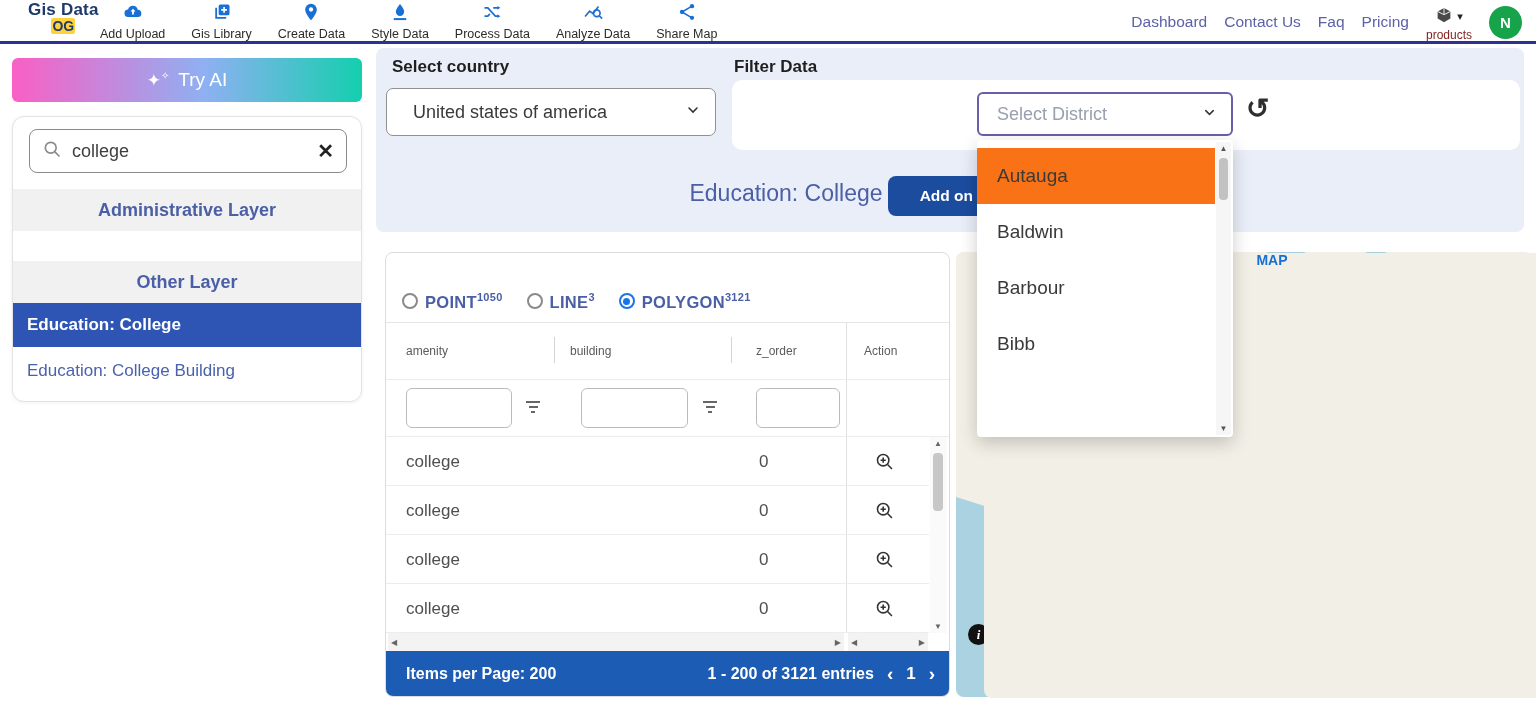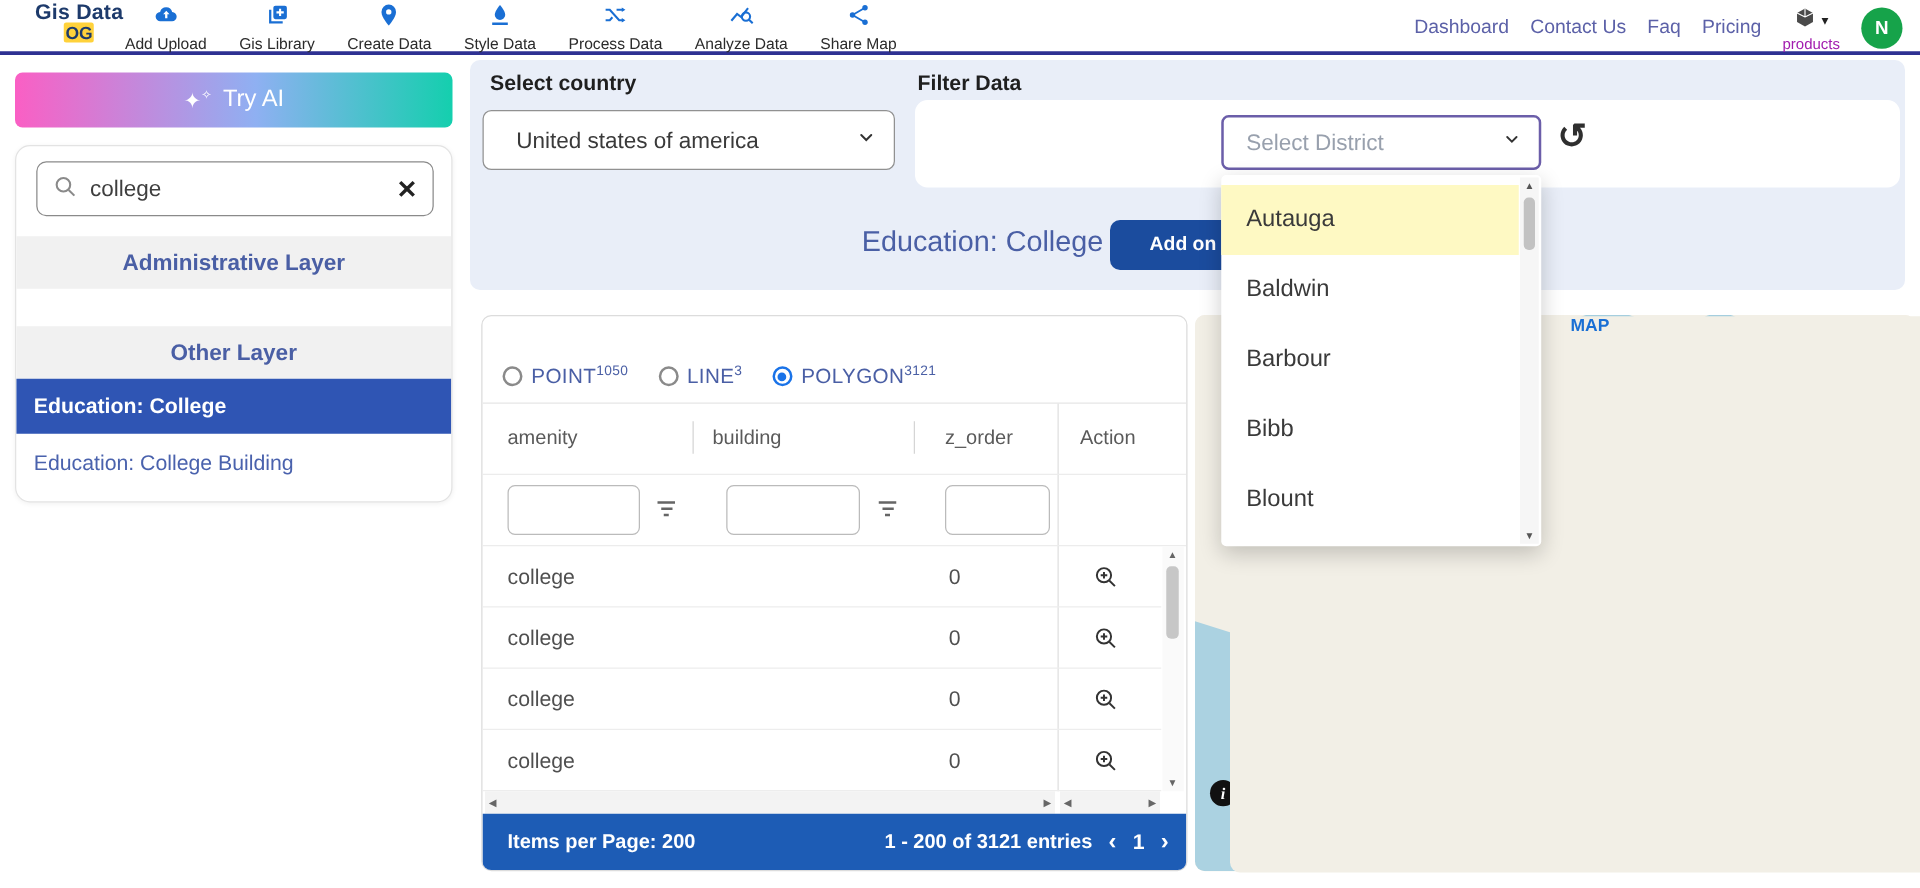--- a/index.html
+++ b/index.html
@@ -13,21 +13,21 @@
   .logo .l2 .map { color:#1a6fd4; }
   .logo .l2 .og { color:#1d3a6b; background:#ffd23b; padding:0 1px; border-radius:2px; }
   .topnav { position:absolute; left:100px; top:2px; display:flex; gap:26px; }
   .navitem { display:flex; flex-direction:column; align-items:center; gap:1px; cursor:pointer;text-align:center; }
   .navitem svg { width:20px; height:20px; }
   .navitem .nlabel { font-size:12.5px; color:#2b2b2b; white-space:nowrap; }
   .rightnav { position:absolute; right:14px; top:0; height:44px; display:flex; align-items:center; gap:17px; }
   .rlink { font-size:15.5px; color:#5c61a8; cursor:pointer; white-space:nowrap; }
   .products { display:flex; flex-direction:column; align-items:center; margin-top:3px; cursor:pointer; }
   .products .prow { display:flex; align-items:center; gap:4px; }
-  .products .plabel { font-size:12px; color:#a21caf; }
+  .products .plabel { font-size:12px; color:#7f1d1d; }
   .avatar { width:33px; height:33px; border-radius:50%; background:#16a34a; color:#fff; font-size:15px; font-weight:700; display:flex; align-items:center; justify-content:center; cursor:pointer; }
   
   .tryai { position:absolute; left:12px; top:58px; width:350px; height:44px; border-radius:6px; background:linear-gradient(90deg,#fa5fc4 0%,#8fb0f2 55%,#14cfae 100%); color:#fff; font-size:19px; display:flex; align-items:center; justify-content:center; gap:9px; cursor:pointer; }
   .sidecard { position:absolute; left:12px; top:116px; width:350px; height:286px; background:#fff; border:1px solid #e3e3e3; border-radius:12px; box-shadow:0 1px 4px rgba(0,0,0,.06); overflow:hidden; }
   .searchbox { position:absolute; left:16px; top:12px; width:318px; height:44px; border:1.5px solid #8a8a8a; border-radius:8px; display:flex; align-items:center; padding:0 12px; gap:10px; background:#fff; }
   .searchbox input { border:none; outline:none; flex:1; font-size:18px; color:#3f3f3f; font-family:"Liberation Sans",sans-serif; background:transparent; }
   .sechead { position:absolute; left:0; width:348px; height:42px; background:#f1f1f1; display:flex; align-items:center; justify-content:center; font-size:18px; font-weight:700; color:#4a5fa5; }
   .layerrow { position:absolute; left:0; width:348px; display:flex; align-items:center; padding-left:14px; font-size:17px; cursor:pointer; }
   
   .fpanel { position:absolute; left:376px; top:48px; width:1148px; height:184px; background:#e9eef8; border-radius:8px; }
@@ -42,21 +42,21 @@
   .ddscroll { position:absolute; right:2px; top:2px; width:15px; height:293px; background:#f6f6f6; }
   .scar { position:absolute; left:0; width:15px; font-size:8px; color:#555; text-align:center; cursor:pointer; }
   .ddthumb { position:absolute; left:3px; top:16px; width:9px; height:42px; background:#c2c2c2; border-radius:4px; cursor:pointer; }
   
   .tcard { position:absolute; left:385px; top:252px; width:565px; height:445px; background:#fff; border:1px solid #dcdcdc; border-radius:8px; overflow:hidden; }
   .radio { width:16px; height:16px; border-radius:50%; border:2px solid #8a8a8a; background:#fff; display:inline-block; }
   .radio.sel { border-color:#1a73e8; position:relative; }
   .radio.sel::after { content:""; position:absolute; left:2.5px; top:2.5px; width:7px; height:7px; border-radius:50%; background:#1a73e8; }
   .geolabel { font-size:16.5px; color:#4a5fa5; letter-spacing:.3px; }
   .geolabel sup { font-size:11px; }
-  .colhead { position:absolute; top:70px; height:56px; display:flex; align-items:center; font-size:16px; color:#5a5a5a; }
+  .colhead { position:absolute; top:70px; height:56px; display:flex; align-items:center; font-size:12px; color:#5a5a5a; }
   .colsep { position:absolute; top:84px; height:26px; width:1px; background:#d5d5d5; }
   .finput { position:absolute; top:135px; height:40px; background:#fff; border:1px solid #bbb; border-radius:6px; }
   .funnel { position:absolute; top:148px; width:14px; cursor:pointer; }
   .funnel i { display:block; background:#666; height:2px; margin:0 auto 3px; }
   .drow { position:absolute; left:0; width:543px; height:49px; border-bottom:1px solid #ededed; }
   .drow .cell { position:absolute; top:0; height:49px; display:flex; align-items:center; font-size:17px; color:#4f4f4f; }
   .zoomicon { position:absolute; left:488px; top:14px; cursor:pointer; }
   .tfoot { position:absolute; left:0; top:398px; width:563px; height:46px; background:#1d5cb5; display:flex; align-items:center; justify-content:space-between; padding:0 14px 0 20px; color:#fff; }
   .tfoot .ipp { font-size:16px; font-weight:700; }
   .tfoot .pgr { display:flex; align-items:center; gap:13px; font-size:16px; font-weight:700; }
@@ -192,34 +192,33 @@
     <span><svg width="15" height="15" viewBox="0 0 24 24" fill="none" stroke="#333" stroke-width="2.4" stroke-linecap="round">
           <path d="M6 9l6 6 6-6"></path>
         </svg></span>
   </div>
   <div class="abs" style="left:870px;top:44px;font-size:28px;font-weight:700;color:#2f2f2f;cursor:pointer;">↺</div>
   <div class="abs" style="left:300px;top:132px;width:220px;text-align:center;font-size:23px;color:#4a5fa5;">Education: College</div>
   <div class="addbtn">Add on Map</div>
 </div>
 
 <div class="ddmenu">
-  <div class="dditem" style="top:8px;background:#fef9c3;">Autauga</div>
+  <div class="dditem" style="top:8px;background:#f97316;">Autauga</div>
   <div class="dditem" style="top:64px;">Baldwin</div>
   <div class="dditem" style="top:120px;">Barbour</div>
   <div class="dditem" style="top:176px;">Bibb</div>
-  <div class="dditem" style="top:232px;">Blount</div>
   <div class="ddscroll">
     <span class="scar" style="top:2px;">▲</span>
     <div class="ddthumb"></div>
     <span class="scar" style="bottom:2px;">▼</span>
   </div>
 </div>
 
 <div class="tcard">
-  <div class="abs" style="left:16px;top:38px;display:flex;gap:24px;align-items:center;">
+  <div class="abs" style="left:16px;top:38px;display:flex;gap:24px;align-items:center;font-weight:bold;">
     <span style="display:flex;align-items:center;gap:7px;">
       <span class="radio"></span>
       <span class="geolabel"><span>POINT</span><sup>1050</sup></span>
     </span>
     <span style="display:flex;align-items:center;gap:7px;">
       <span class="radio"></span>
       <span class="geolabel"><span>LINE</span><sup>3</sup></span>
     </span>
     <span style="display:flex;align-items:center;gap:7px;">
       <span class="radio sel"></span>

